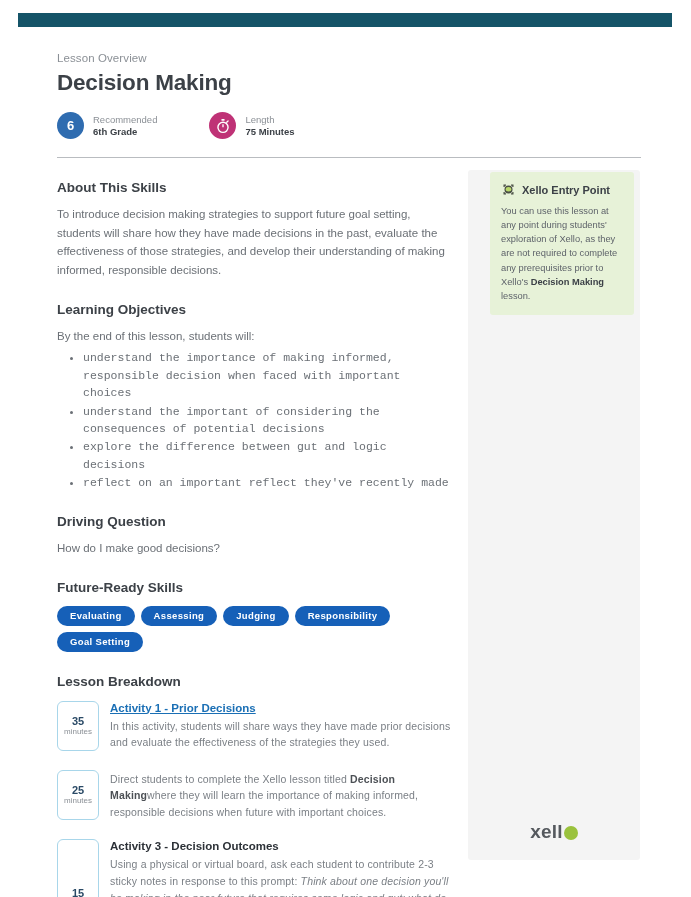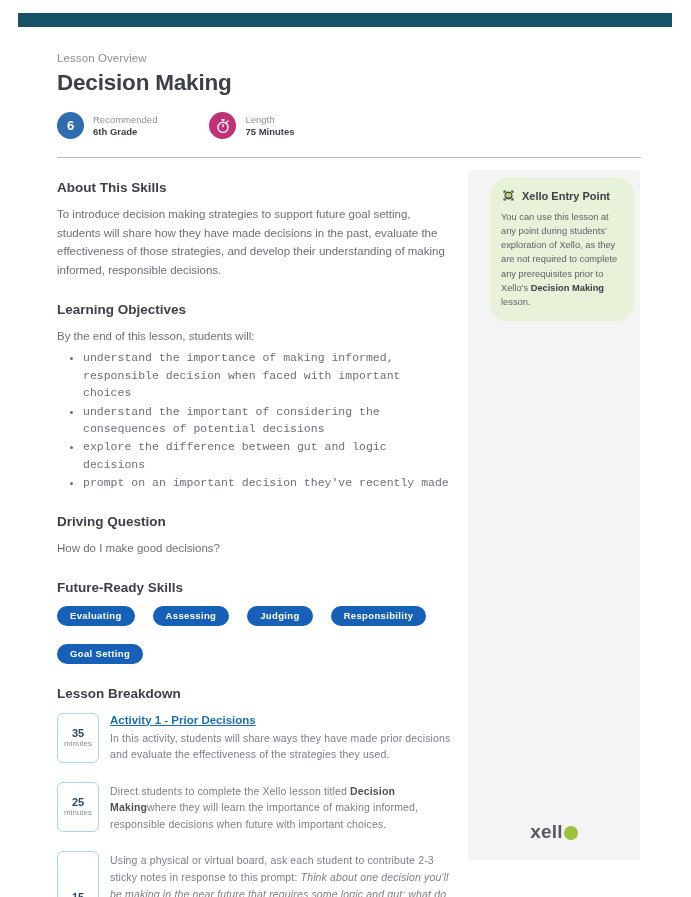--- a/index.html
+++ b/index.html
@@ -133,21 +133,21 @@
     font-size: 11.5px;
     line-height: 1.52;
     color: #6b7076;
     margin-bottom: 1px;
   }
   ul.bullets li::marker { color: #6b7076; }
   
   .pills {
     display: flex;
     flex-wrap: wrap;
-    gap: 18px;
+    gap: 6px;
     margin-top: 11px;
   }
   .pill {
     background: #1660b8;
     color: #ffffff;
     font-size: 9.5px;
     font-weight: bold;
     letter-spacing: .35px;
     padding: 4px 13px 5px;
     border-radius: 11px;
@@ -211,24 +211,24 @@
     left: 468px;
     top: 170px;
     width: 172px;
     height: 690px;
     background: #f4f4f4;
     border-radius: 3px;
   }
   .entry-box {
     position: absolute;
     left: 22px;
-    top: 8px;
+    top: 2px;
     width: 144px;
     background: #e7f2d8;
-    border-radius: 17px;
+    border-radius: 3px;
     padding: 10px 11px 12px;
     box-sizing: border-box;
   }
   .entry-head {
     display: flex;
     align-items: center;
     gap: 6px;
     margin-bottom: 7px;
   }
   .entry-icon {
@@ -338,21 +338,21 @@
       <p class="body">To introduce decision making strategies to support future goal setting, students will share how they have made decisions in the past, evaluate the effectiveness of those strategies, and develop their understanding of making informed, responsible decisions.</p>
     </div>
 
     <div class="sec-block">
       <h2 class="sec">Learning Objectives</h2>
       <p class="body">By the end of this lesson, students will:</p>
       <ul class="bullets">
         <li>understand the importance of making informed, responsible decision when faced with important choices</li>
         <li>understand the important of considering the consequences of potential decisions</li>
         <li>explore the difference between gut and logic decisions</li>
-        <li>prompt on an important decision they've recently made</li>
+        <li>reflect on an important reflect they've recently made</li>
       </ul>
     </div>
 
     <div class="sec-block">
       <h2 class="sec">Driving Question</h2>
       <p class="body">How do I make good decisions?</p>
     </div>
 
     <div class="sec-block">
       <h2 class="sec">Future-Ready Skills</h2>
@@ -390,20 +390,21 @@
             <p class="act-desc"><span>Direct students to complete the Xello lesson titled </span><b>Decision Making</b><span>where they will learn the importance of making informed, responsible decisions when future with important choices.</span></p>
           </div>
         </div>
 
         <div class="activity">
           <div class="timebox">
             <span class="num">15</span>
             <span class="unit">minutes</span>
           </div>
           <div class="act-body">
+            <div class="act-title">Activity 3 - Decision Outcomes</div>
             <p class="act-desc"><span>Using a physical or virtual board, ask each student to contribute 2-3 sticky notes in response to this prompt: </span><i>Think about one decision you'll be making in the near future that requires some logic and gut; what do you want from this decision?</i><span> Look at the wants as a whole group. Are similar wants related to similar decisions? Is it possible to have similar decisions, but varying wants?</span></p>
           </div>
         </div>
 
       </div>
     </div>
   </div>
 
   <div class="sidebar">
 

